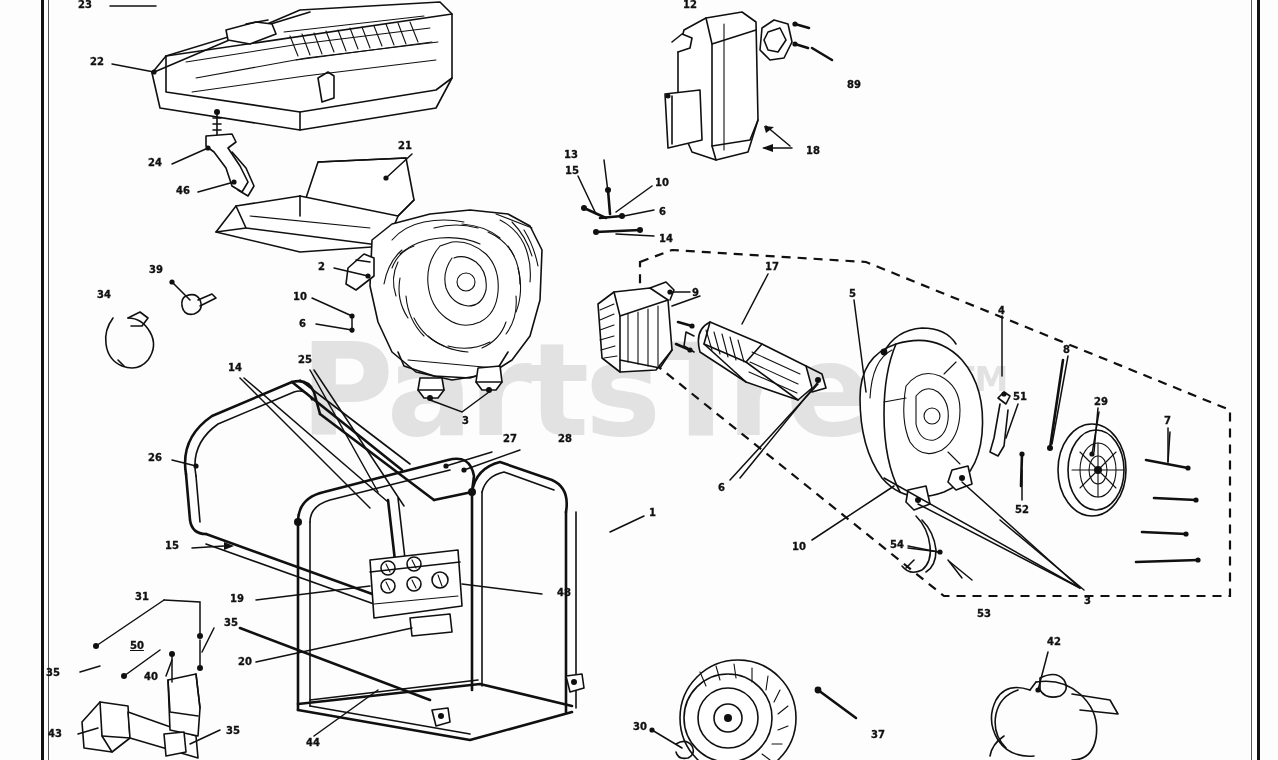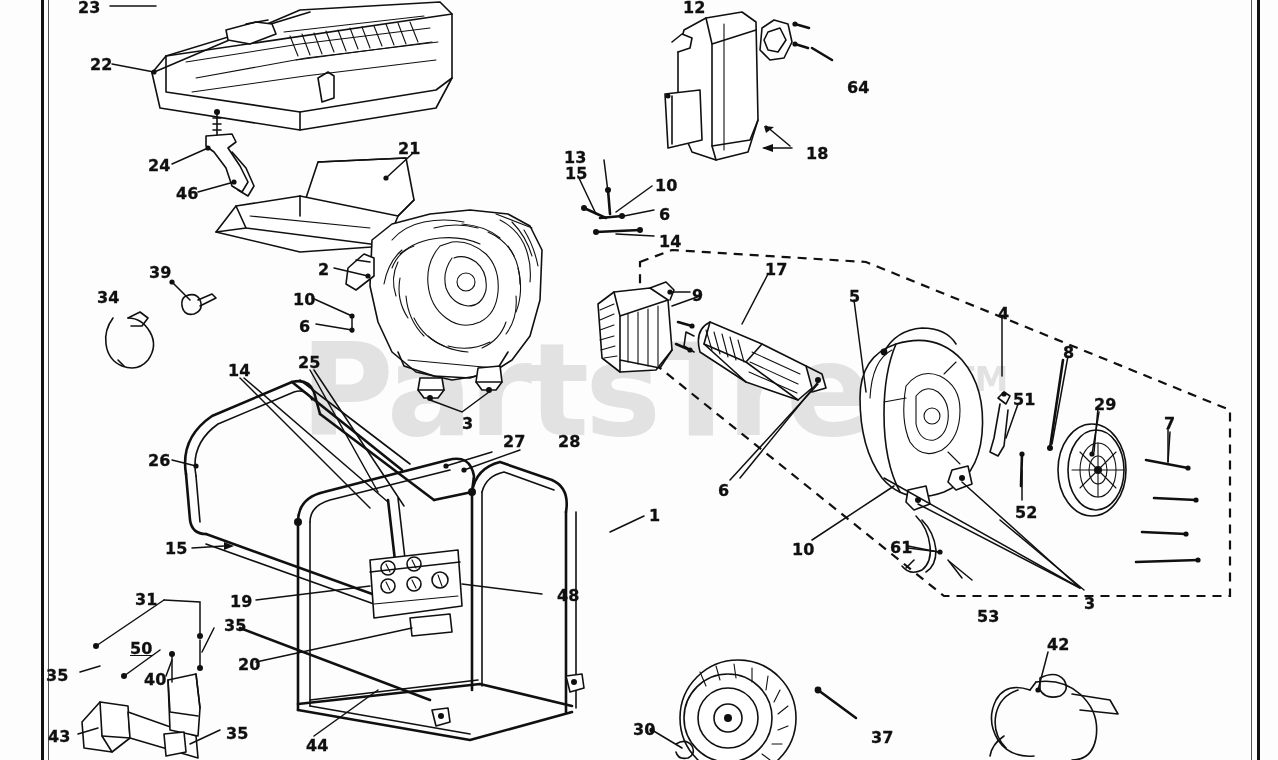--- a/index.html
+++ b/index.html
@@ -26,21 +26,21 @@
     color:#e2e2e2;white-space:nowrap;
     user-select:none;pointer-events:none;z-index:1;
   }
   #watermark .tm{font-size:34px;vertical-align:super;letter-spacing:0;}
 
   #art{position:absolute;left:0;top:0;width:1278px;height:760px;z-index:2;}
 
   .lbl{
     position:absolute;z-index:5;
     font-family:"DejaVu Sans",sans-serif;
-    font-size:16px;font-weight:700;color:#101010;
+    font-size:10px;font-weight:700;color:#101010;
     line-height:1;white-space:nowrap;text-align:center;
     -webkit-text-stroke:0.3px #101010;
   }
 </style>
 </head>
 <body>
 
 <div id="sheet">
 
   <div class="border-left"></div>
@@ -561,34 +561,34 @@
       <div class="lbl" style="left: 293px; top: 292px;">10</div>
       <div class="lbl" style="left: 299px; top: 319px;">6</div>
       <div class="lbl" style="left: 149px; top: 265px;">39</div>
       <div class="lbl" style="left: 97px; top: 290px;">34</div>
       <div class="lbl" style="left: 565px; top: 166px;">15</div>
       <div class="lbl" style="left: 564px; top: 150px;">13</div>
       <div class="lbl" style="left: 655px; top: 178px;">10</div>
       <div class="lbl" style="left: 659px; top: 207px;">6</div>
       <div class="lbl" style="left: 659px; top: 234px;">14</div>
       <div class="lbl" style="left: 683px; top: 0px;">12</div>
-      <div class="lbl" style="left: 847px; top: 80px;">64</div>
+      <div class="lbl" style="left: 847px; top: 80px;">89</div>
       <div class="lbl" style="left: 806px; top: 146px;">18</div>
       <div class="lbl" style="left: 692px; top: 288px;">9</div>
       <div class="lbl" style="left: 765px; top: 262px;">17</div>
       <div class="lbl" style="left: 718px; top: 483px;">6</div>
       <div class="lbl" style="left: 849px; top: 289px;">5</div>
       <div class="lbl" style="left: 792px; top: 542px;">10</div>
       <div class="lbl" style="left: 998px; top: 306px;">4</div>
       <div class="lbl" style="left: 1063px; top: 345px;">8</div>
       <div class="lbl" style="left: 1013px; top: 392px;">51</div>
       <div class="lbl" style="left: 1015px; top: 505px;">52</div>
       <div class="lbl" style="left: 1094px; top: 397px;">29</div>
       <div class="lbl" style="left: 1164px; top: 416px;">7</div>
-      <div class="lbl" style="left: 890px; top: 540px;">61</div>
+      <div class="lbl" style="left: 890px; top: 540px;">54</div>
       <div class="lbl" style="left: 977px; top: 585px; margin-top: 24px;">53</div>
       <div class="lbl" style="left: 1084px; top: 596px;">3</div>
       <div class="lbl" style="left: 228px; top: 363px;">14</div>
       <div class="lbl" style="left: 298px; top: 355px;">25</div>
       <div class="lbl" style="left: 462px; top: 416px;">3</div>
       <div class="lbl" style="left: 148px; top: 453px;">26</div>
       <div class="lbl" style="left: 503px; top: 434px;">27</div>
       <div class="lbl" style="left: 558px; top: 434px;">28</div>
       <div class="lbl" style="left: 649px; top: 508px;">1</div>
       <div class="lbl" style="left: 165px; top: 541px;">15</div>

